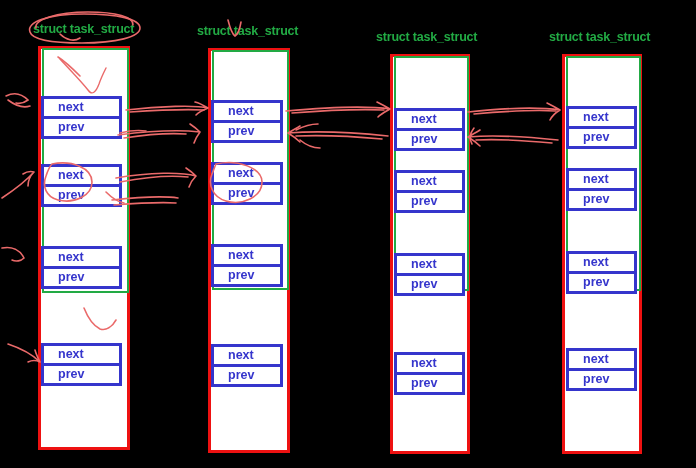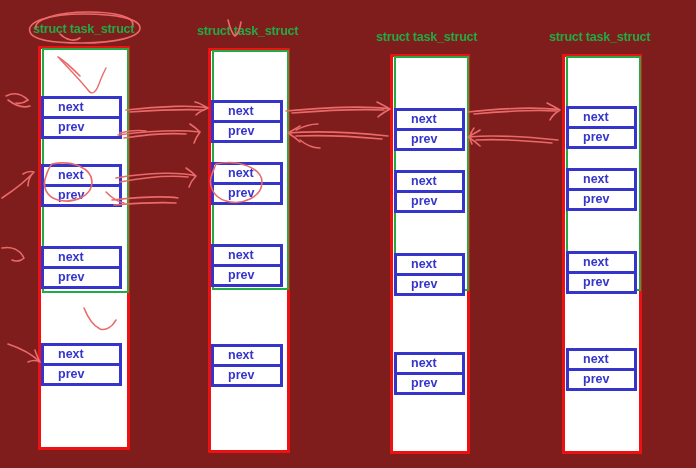--- a/index.html
+++ b/index.html
@@ -7,21 +7,21 @@
     padding: 0;
     background: #ffffff;
   }
   body {
     font-family: "Liberation Sans", sans-serif;
   }
   #canvas {
     position: relative;
     width: 696px;
     height: 468px;
-    background: #7f1d1d;
+    background: #000000;
     overflow: hidden;
   }
   .col-title {
     position: absolute;
     color: #22aa44;
     font-weight: bold;
     font-size: 12.5px;
     letter-spacing: -0.2px;
     white-space: nowrap;
     font-family: "Liberation Sans", sans-serif;

